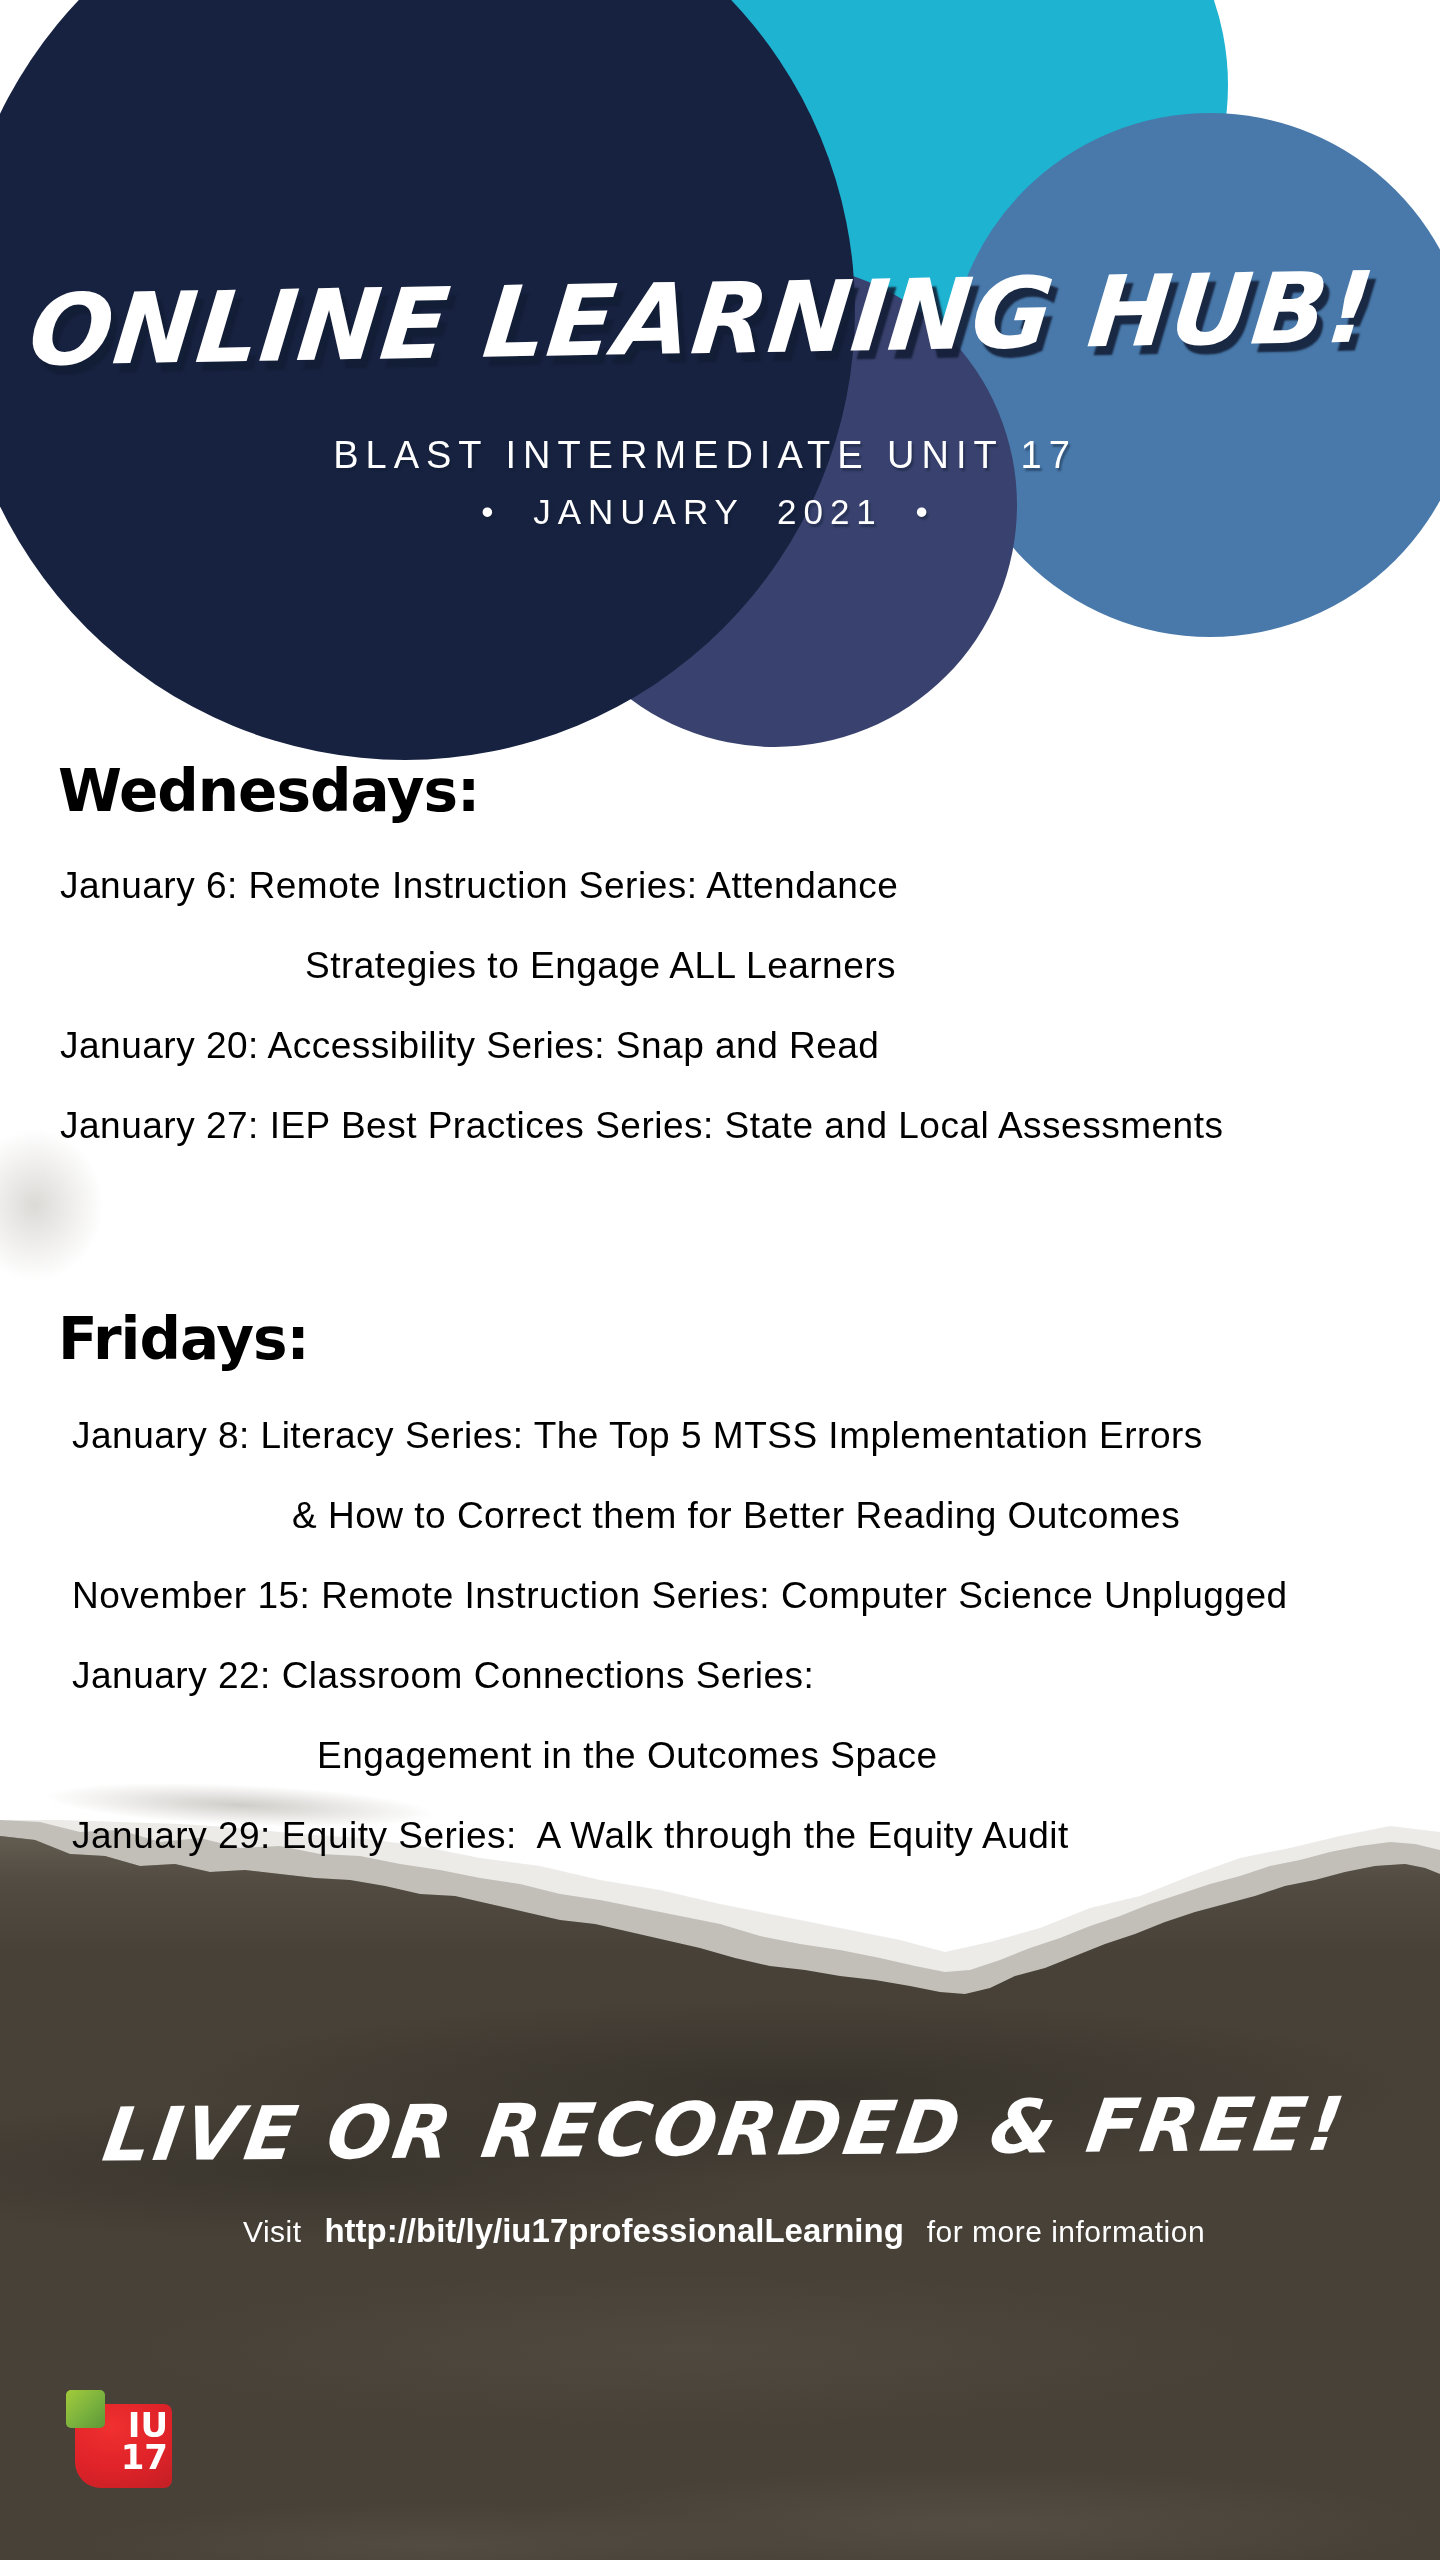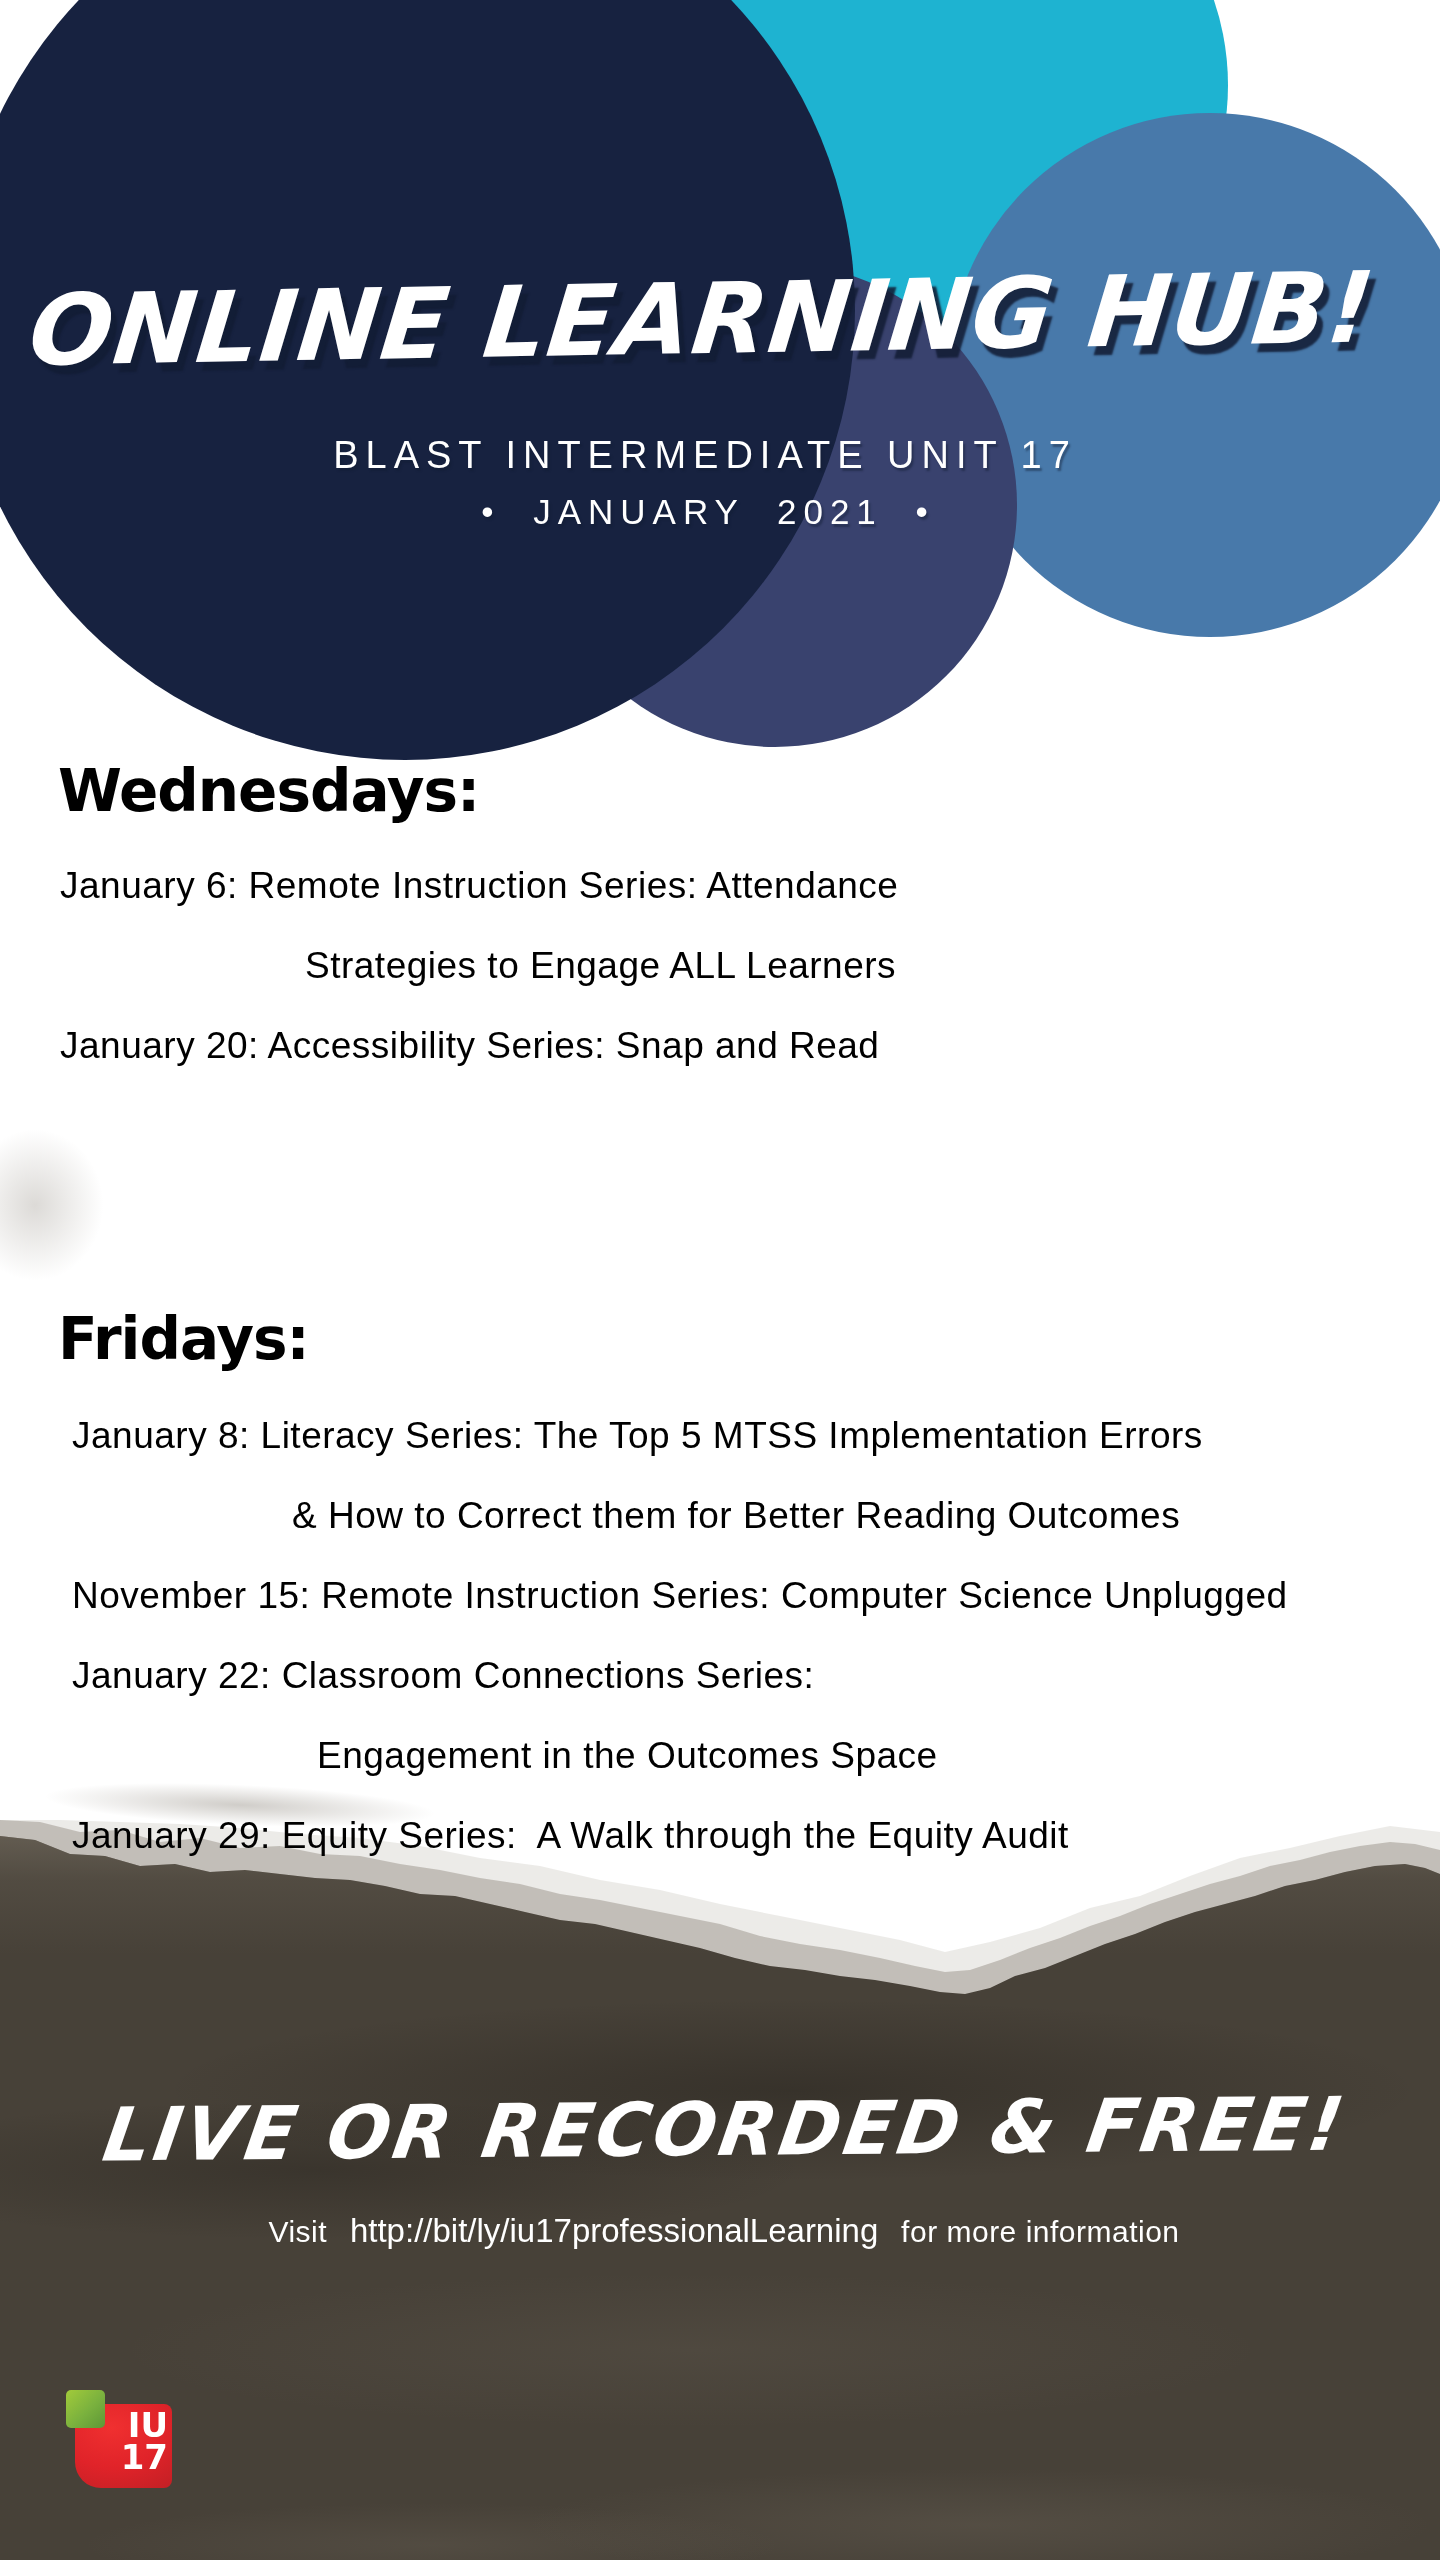--- a/index.html
+++ b/index.html
@@ -85,21 +85,21 @@
   .tagline{
     position:absolute;left:5px;top:2086px;width:1440px;text-align:center;z-index:7;
     font-family:"DejaVu Sans","Liberation Sans",sans-serif;
     font-style:italic;font-weight:800;font-size:74px;color:#ffffff;
     letter-spacing:3px;white-space:nowrap;transform:skewX(-9deg) rotate(-0.5deg);
   }
   .visit-line{
     position:absolute;left:4px;top:2212px;width:1440px;text-align:center;z-index:7;
     color:#ffffff;font-size:30px;font-weight:400;white-space:nowrap;letter-spacing:0.5px;
   }
-  .visit-line .url{font-weight:400;font-size:33px;letter-spacing:0;margin:0 14px;}
+  .visit-line .url{font-weight:700;font-size:33px;letter-spacing:0;margin:0 14px;}
 
   
   .logo{position:absolute;left:0;top:0;z-index:8;}
   .logo-red{
     position:absolute;left:75px;top:2404px;width:97px;height:84px;
     border-radius:8px 8px 8px 26px;
     background:radial-gradient(120px 90px at 38% 28%, #f03030 0%, #e02329 45%, #b51e23 100%);
   }
   .logo-green{
     position:absolute;left:66px;top:2390px;width:39px;height:38px;border-radius:5px;
@@ -123,20 +123,21 @@
 
   <div class="title">ONLINE LEARNING HUB!</div>
   <div class="subtitle1">BLAST INTERMEDIATE UNIT 17</div>
   <div class="subtitle2">• JANUARY 2021 •</div>
 
   <div class="sec-head head-wed">Wednesdays:</div>
   <div class="sec-list list-wed">
     <div class="line">January 6: Remote Instruction Series: Attendance</div>
     <div class="line indent">Strategies to Engage ALL Learners</div>
     <div class="line">January 20: Accessibility Series: Snap and Read</div>
+    <div class="line">January 27: IEP Best Practices Series: State and Local Assessments</div>
   </div>
 
   <div class="sec-head head-fri">Fridays:</div>
   <div class="sec-list list-fri">
     <div class="line">January 8: Literacy Series: The Top 5 MTSS Implementation Errors</div>
     <div class="line indent-sm">&amp; How to Correct them for Better Reading Outcomes</div>
     <div class="line">November 15: Remote Instruction Series: Computer Science Unplugged</div>
     <div class="line">January 22: Classroom Connections Series:</div>
     <div class="line indent">Engagement in the Outcomes Space</div>
     <div class="line">January 29: Equity Series:&nbsp; A Walk through the Equity Audit</div>

